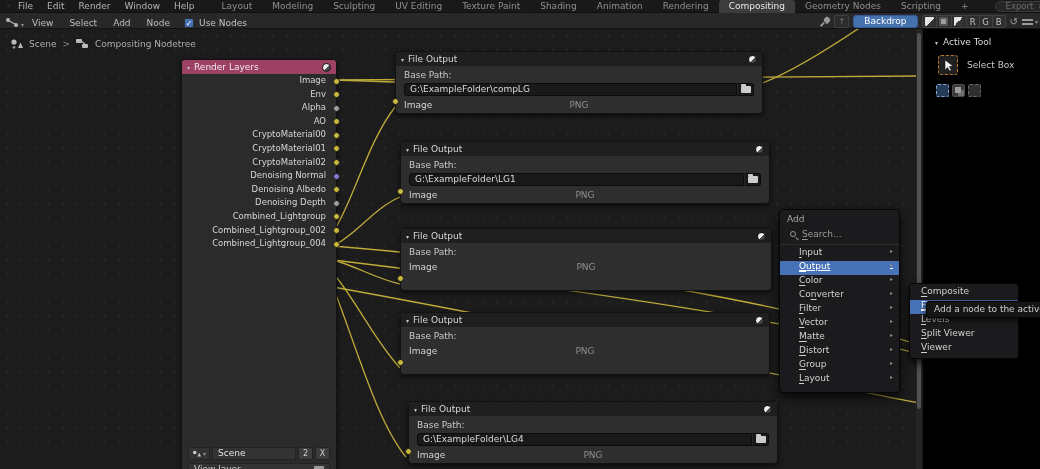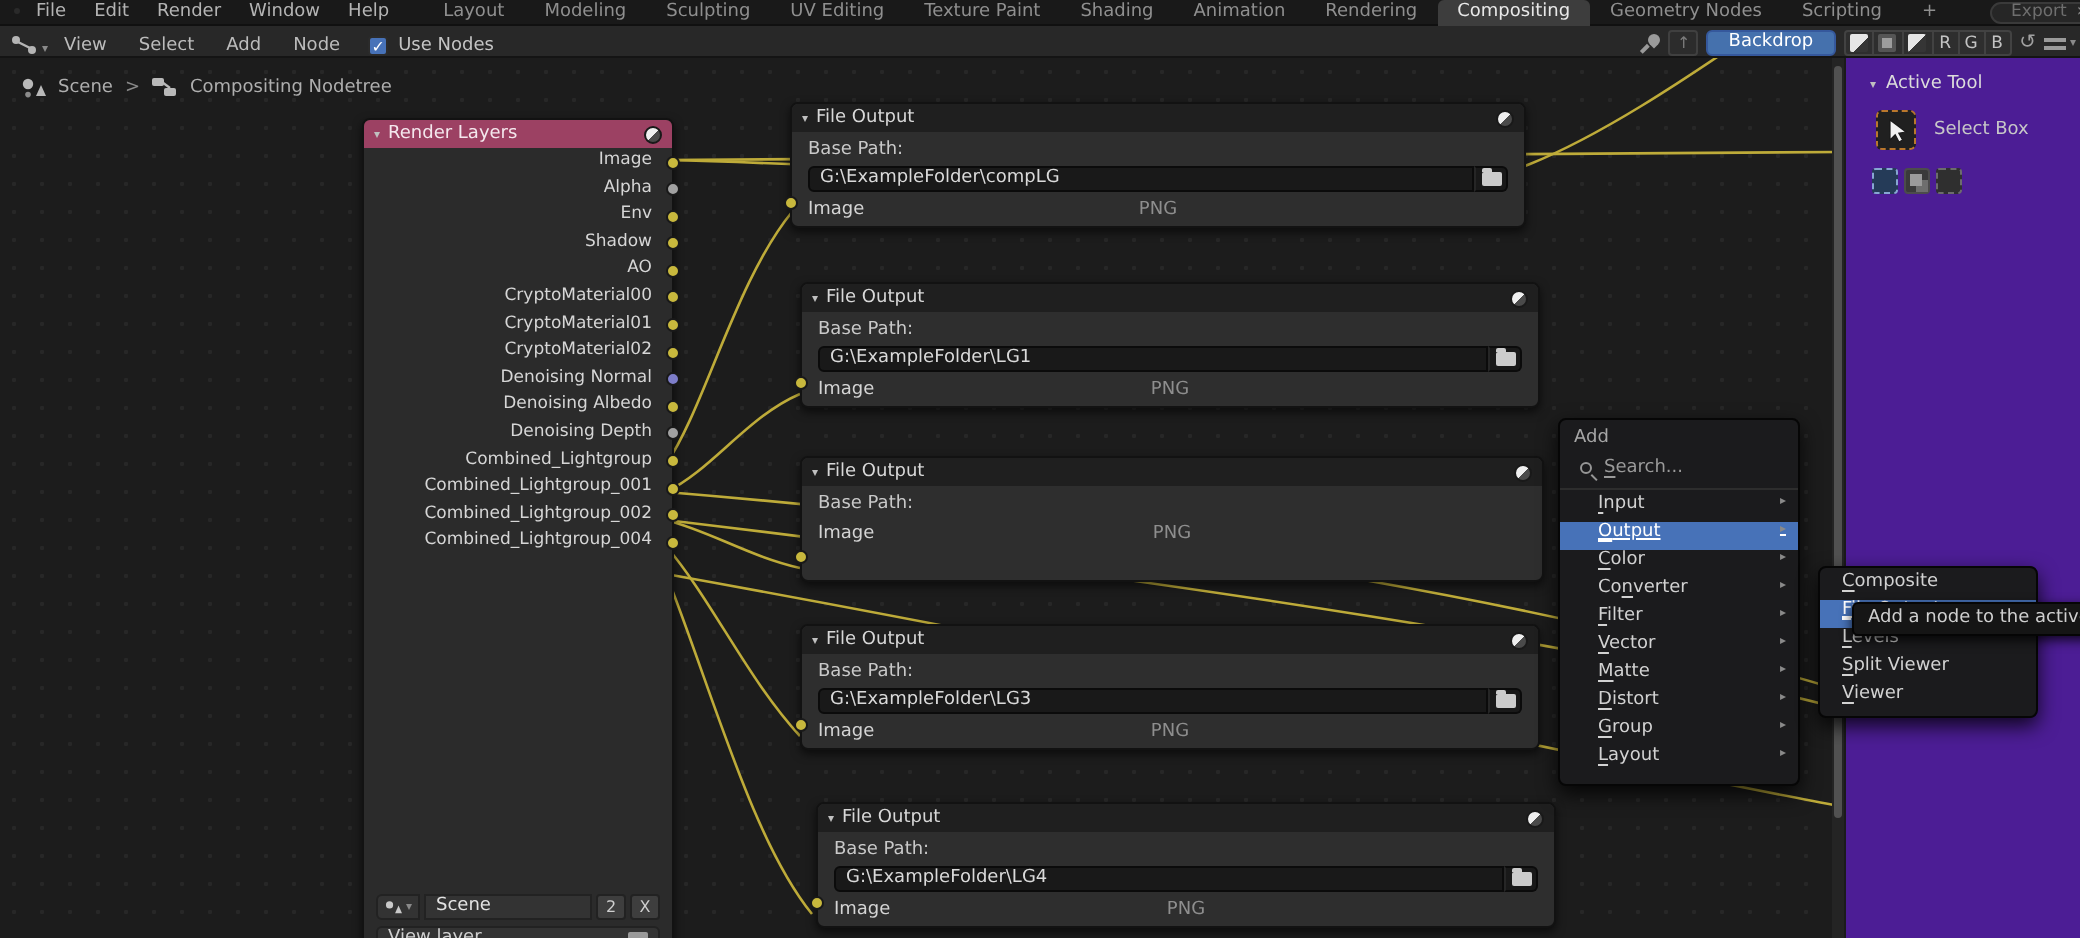--- a/index.html
+++ b/index.html
@@ -105,21 +105,21 @@
   .id-btn { width:15px; background:#3e3e3e; border:1px solid #222; border-radius:2px; color:#cfcfcf;
             font-size:8px; text-align:center; line-height:11px; }
   .rl-vl { position:absolute; left:6px; right:6px; top:403px; height:13px; background:#333333;
            border:1px solid #222; border-radius:3px; color:#d0d0d0; line-height:11px; padding:0 5px;
            display:flex; }
   .vl-ic { margin-left:auto; width:10px; height:8px; background:#9a9a9a; border-radius:1px; margin-top:2px; }
 
   
   .vscroll { position:absolute; left:916px; top:29px; width:6px; height:440px; background:#242424; z-index:4; }
   .vthumb { position:absolute; left:1px; top:4px; width:4px; height:376px; background:#515151; border-radius:2px; }
-  .sidebar { position:absolute; left:922px; top:29px; width:118px; height:440px; background:#4c1d95;
+  .sidebar { position:absolute; left:922px; top:29px; width:118px; height:440px; background:#000000;
              border-left:1px solid #1b1b1b; z-index:5;text-align:right; }
   .panel-head { display:flex; align-items:center; gap:5px; padding:8px 0 0 12px; color:#dcdcdc; }
   .tool-row { display:flex; align-items:center; gap:9px; margin:8px 0 0 15px; }
   .tool-btn { width:20px; height:20px; background:#202020; border:1px dashed #b9772c; border-radius:3px;
               display:flex; align-items:center; justify-content:center; }
   .mode-row { display:flex; gap:3px; margin:9px 0 0 13px; }
   .mode { width:13px; height:13px; border-radius:2px; }
   .m1 { border:1px dashed #87a7d3; background:#253b58; }
   .m2 { background:#3a3a3a; border:1px solid #4c4c4c; position:relative; }
   .m2::after { content:""; position:absolute; left:2px; top:2px; width:6px; height:6px; background:#9b9b9b;
@@ -251,32 +251,30 @@
 </div>
 
 <div class="node rl-node">
   <div class="n-head rl-head">
     <span class="chev">▾</span>
     <span>Render Layers</span>
     <span class="sphere"></span>
   </div>
   <div>
     <div class="srow"><span>Image</span><span class="sdot t-image"></span></div>
+    <div class="srow"><span>Env</span><span class="sdot t-image"></span></div>
     <div class="srow"><span>Alpha</span><span class="sdot t-value"></span></div>
-    <div class="srow"><span>Env</span><span class="sdot t-image"></span></div>
-    <div class="srow"><span>Shadow</span><span class="sdot t-image"></span></div>
     <div class="srow"><span>AO</span><span class="sdot t-image"></span></div>
     <div class="srow"><span>CryptoMaterial00</span><span class="sdot t-image"></span></div>
     <div class="srow"><span>CryptoMaterial01</span><span class="sdot t-image"></span></div>
     <div class="srow"><span>CryptoMaterial02</span><span class="sdot t-image"></span></div>
     <div class="srow"><span>Denoising Normal</span><span class="sdot t-vector"></span></div>
     <div class="srow"><span>Denoising Albedo</span><span class="sdot t-image"></span></div>
     <div class="srow"><span>Denoising Depth</span><span class="sdot t-value"></span></div>
     <div class="srow"><span>Combined_Lightgroup</span><span class="sdot t-image"></span></div>
-    <div class="srow"><span>Combined_Lightgroup_001</span><span class="sdot t-image"></span></div>
     <div class="srow"><span>Combined_Lightgroup_002</span><span class="sdot t-image"></span></div>
     <div class="srow"><span>Combined_Lightgroup_004</span><span class="sdot t-image"></span></div>
   </div>
   <div class="rl-scene">
     <span class="id-left">
       <svg width="9" height="9" viewBox="0 0 13 11">
           <circle cx="4" cy="4" r="2.6" fill="#c9c9c9"></circle>
           <path d="M8 10 L10.5 4.5 L13 10 Z" fill="#c9c9c9"></path>
         </svg>
       <span class="mini-chev">▾</span>
@@ -352,26 +350,20 @@
 </div>
 
 <div class="node" style="left:400px; top:312px; width:370px; height:63px;">
   <div class="n-head fo-head">
     <span class="chev">▾</span>
     <span>File Output</span>
     <span class="sphere"></span>
   </div>
   <div class="fo-body">
     <div class="bp-label">Base Path:</div>
-    <div class="bp-field">
-      <span class="bp-text">G:\ExampleFolder\LG3</span>
-      <span class="bp-folder">
-          <span class="folder"></span>
-        </span>
-    </div>
     <div class="img-row">
       <span class="in-label">Image</span>
       <span class="fmt">PNG</span>
     </div>
   </div>
   <span class="in-dot"></span>
 </div>
 
 <div class="node" style="left:408px; top:401px; width:370px; height:63px;">
   <div class="n-head fo-head">

